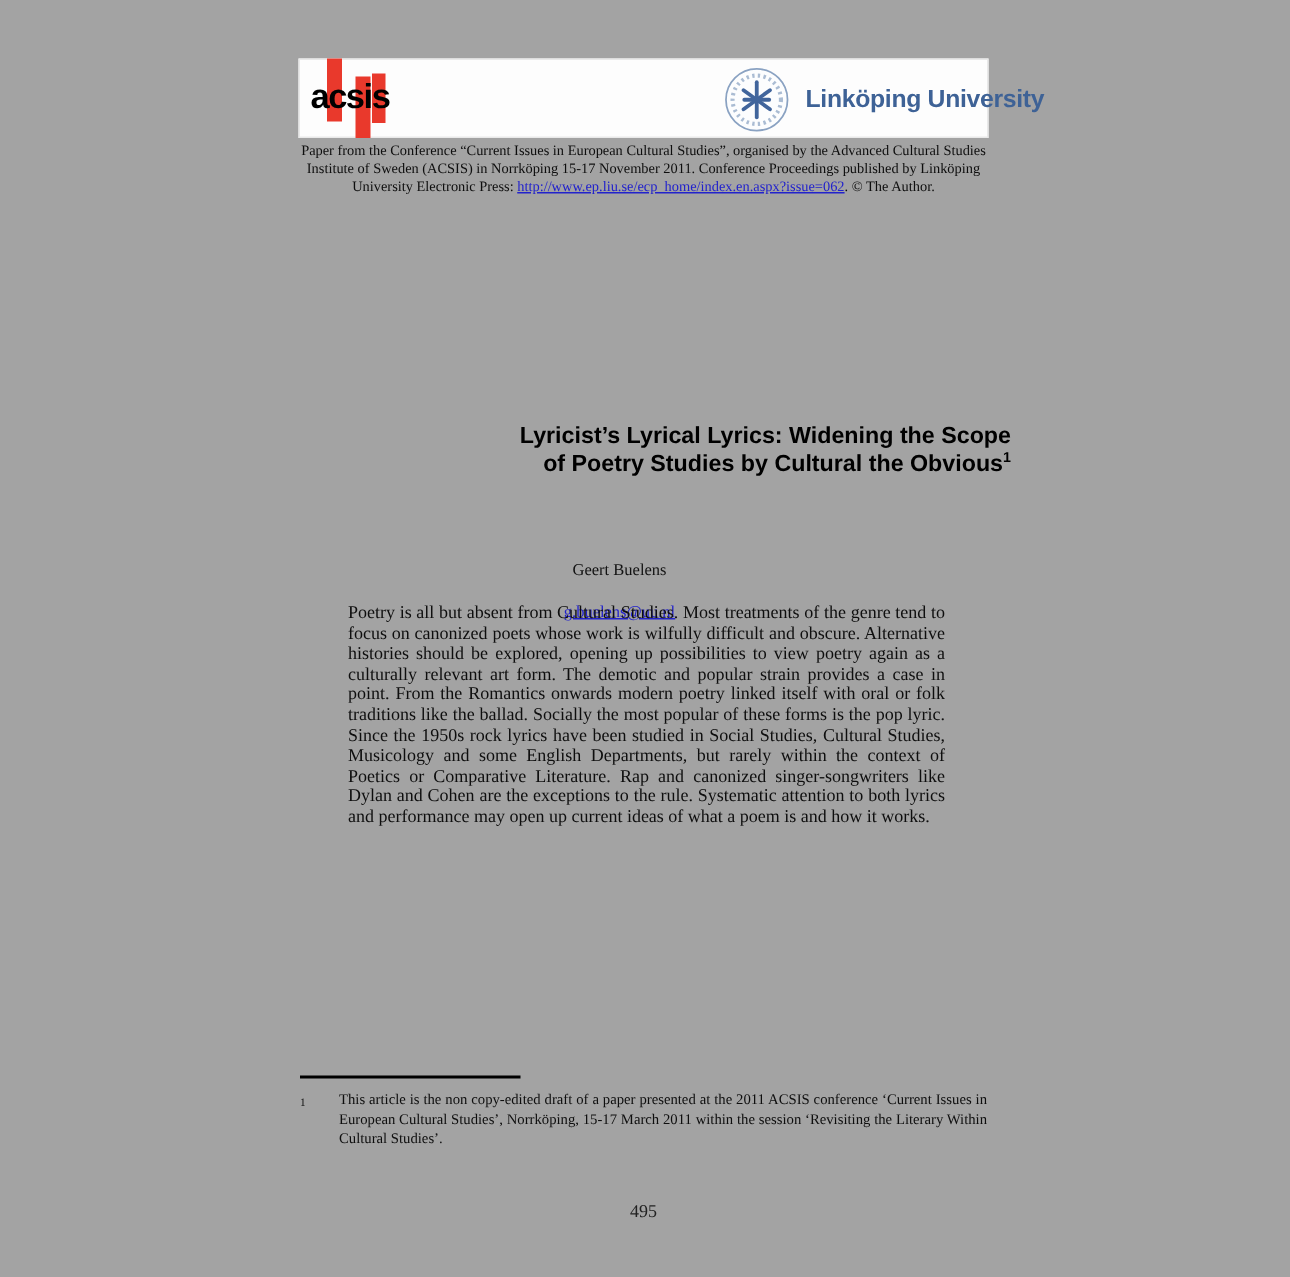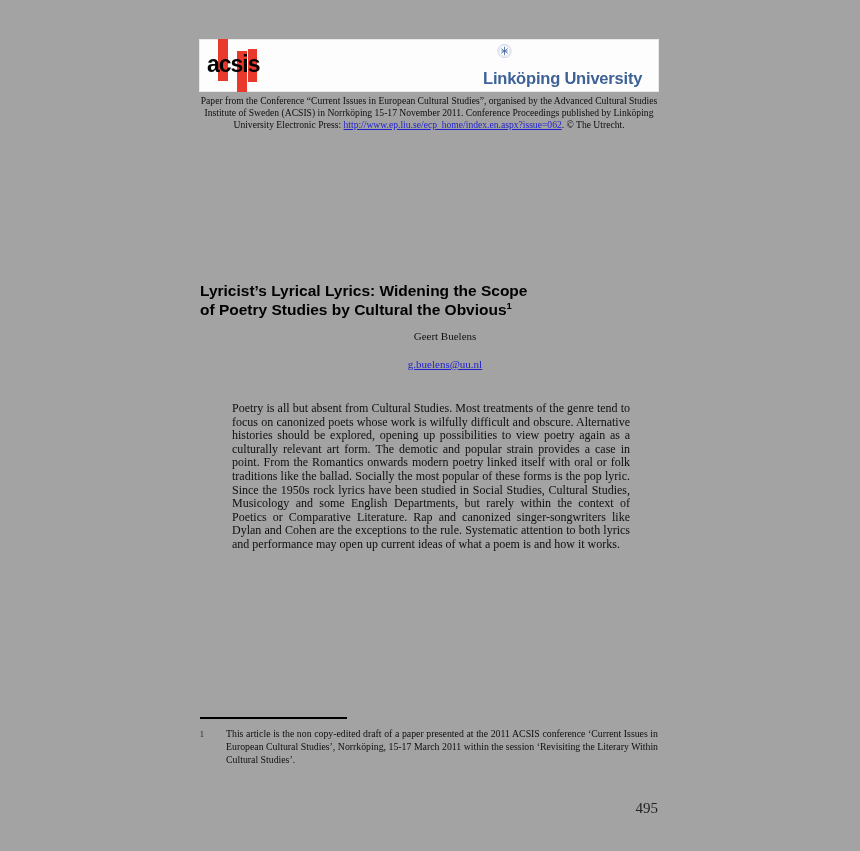--- a/index.html
+++ b/index.html
@@ -21,60 +21,60 @@
   .acsis-bar.b1{left:15px;top:2px;width:10px;height:42px;}
   .acsis-bar.b2{left:34px;top:14px;width:10px;height:41px;}
   .acsis-bar.b3{left:45px;top:12px;width:9px;height:33px;}
   .acsis-text{
     position:absolute;left:4px;top:16px;
     font-family:"Liberation Sans", sans-serif;font-weight:bold;
     font-size:23px;line-height:1;letter-spacing:-1px;color:#000;
   }
   .liu-logo{
     position:absolute;left:283px;top:4px;height:44px;
-    display:flex;align-items:flex-start;gap:11px;flex-direction:column;
+    display:flex;align-items:center;gap:11px;
   }
   .liu-text{
     font-family:"Liberation Sans", sans-serif;font-weight:bold;
     font-size:16.5px;color:#3e6296;letter-spacing:-0.2px;white-space:nowrap;
   }
   
   .notice{
     position:absolute;left:200px;top:95px;width:458px;margin:0;
     text-align:center;font-size:9.6px;line-height:12.2px;color:#0e0e0e;
   }
   a.link{color:#2222cc;text-decoration:underline;cursor:pointer;text-align:center;}
   
   .title{
-    position:absolute;left:200px;top:281px;width:458px;margin:0;
-    text-align:left;font-family:"Liberation Sans", sans-serif;
+    position:absolute;left:216px;top:281px;width:458px;margin:0;
+    text-align:right;font-family:"Liberation Sans", sans-serif;
     font-weight:bold;font-size:15.5px;line-height:19px;color:#000;
   }
   .title sup{font-size:9.5px;vertical-align:super;line-height:0;}
-  .center-line{position:absolute;left:216px;width:458px;text-align:center;font-size:11px;line-height:13px;}
+  .center-line{position:absolute;left:184px;width:458px;text-align:center;font-size:11px;line-height:13px;margin-top:44px;}
   .author-line{top:330px;}
   .affiliation-line{top:344px;}
   .email-line{top:358px;}
   
   .abstract{
     position:absolute;left:232px;top:402px;width:398px;margin:0;
     font-size:12px;line-height:13.6px;text-align:justify;color:#0e0e0e;
   }
   
   .fn-rule{position:absolute;left:200px;top:717px;width:147px;height:2px;background:#000;}
   .footnote{
     position:absolute;left:200px;top:727px;width:458px;
     display:flex;font-size:9.8px;line-height:13px;color:#0e0e0e;
   }
   .fn-marker{flex:0 0 26px;width:26px;font-size:7.5px;padding-top:1px;}
   .fn-text{flex:1;text-align:justify;}
   
   .page-num{
     position:absolute;left:200px;top:800px;width:458px;
-    text-align:right;font-size:15px;color:#222;
+    text-align:center;font-size:12px;color:#222;
   }
 </style>
 </head>
 <body>
 
 <div class="canvas">
 
   <div class="logo-strip">
     <div class="acsis-logo">
       <span class="acsis-bar b1"></span>
@@ -90,21 +90,21 @@
           <path d="M22 10 V34"></path>
           <path d="M13 15.5 L31 28.5"></path>
           <path d="M31 15.5 L13 28.5"></path>
           <path d="M13.5 22 H30.5"></path>
         </g>
       </svg>
       <span class="liu-text">Linköping University</span>
     </div>
   </div>
 
-  <p class="notice"><span>Paper from the Conference “Current Issues in European Cultural Studies”, organised by the Advanced Cultural Studies Institute of Sweden (ACSIS) in Norrköping 15-17 November 2011. Conference Proceedings published by Linköping University Electronic Press: </span><a class="link" href="#">http://www.ep.liu.se/ecp_home/index.en.aspx?issue=062</a><span>. © The Utrecht.</span></p>
+  <p class="notice"><span>Paper from the Conference “Current Issues in European Cultural Studies”, organised by the Advanced Cultural Studies Institute of Sweden (ACSIS) in Norrköping 15-17 November 2011. Conference Proceedings published by Linköping University Electronic Press: </span><a class="link" href="#">http://www.ep.liu.se/ecp_home/index.en.aspx?issue=062</a><span>. © The Author.</span></p>
 
   <h1 class="title"><span>Lyricist’s Lyrical Lyrics: Widening the Scope</span><br><span>of Poetry Studies by Cultural the Obvious</span><sup>1</sup></h1>
 
   <div class="center-line author-line">Geert Buelens</div>
   <div class="center-line email-line"><a class="link" href="#">g.buelens@uu.nl</a></div>
 
   <p class="abstract">Poetry is all but absent from Cultural Studies. Most treatments of the genre tend to focus on canonized poets whose work is wilfully difficult and obscure. Alternative histories should be explored, opening up possibilities to view poetry again as a culturally relevant art form. The demotic and popular strain provides a case in point. From the Romantics onwards modern poetry linked itself with oral or folk traditions like the ballad. Socially the most popular of these forms is the pop lyric. Since the 1950s rock lyrics have been studied in Social Studies, Cultural Studies, Musicology and some English Departments, but rarely within the context of Poetics or Comparative Literature. Rap and canonized singer-songwriters like Dylan and Cohen are the exceptions to the rule. Systematic attention to both lyrics and performance may open up current ideas of what a poem is and how it works.</p>
 
   <div class="fn-rule"></div>
   <div class="footnote">

